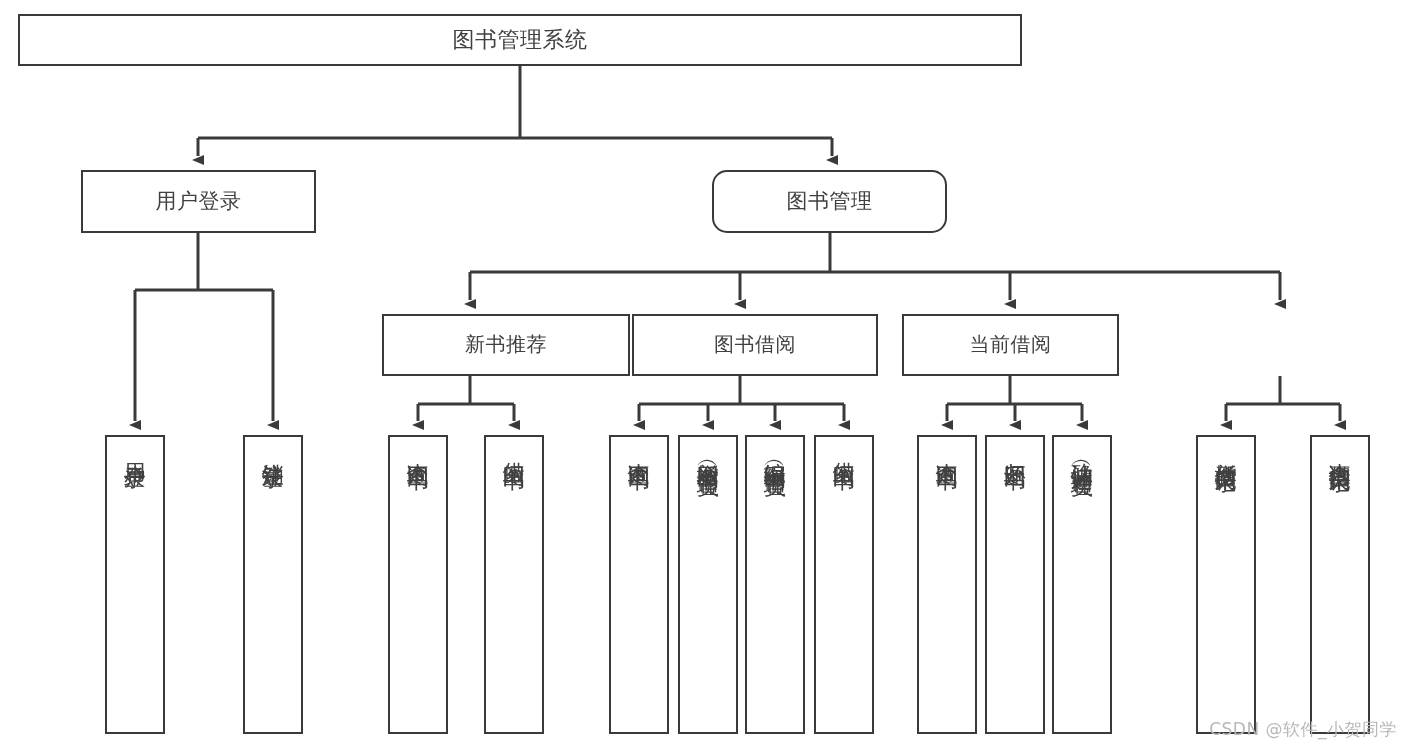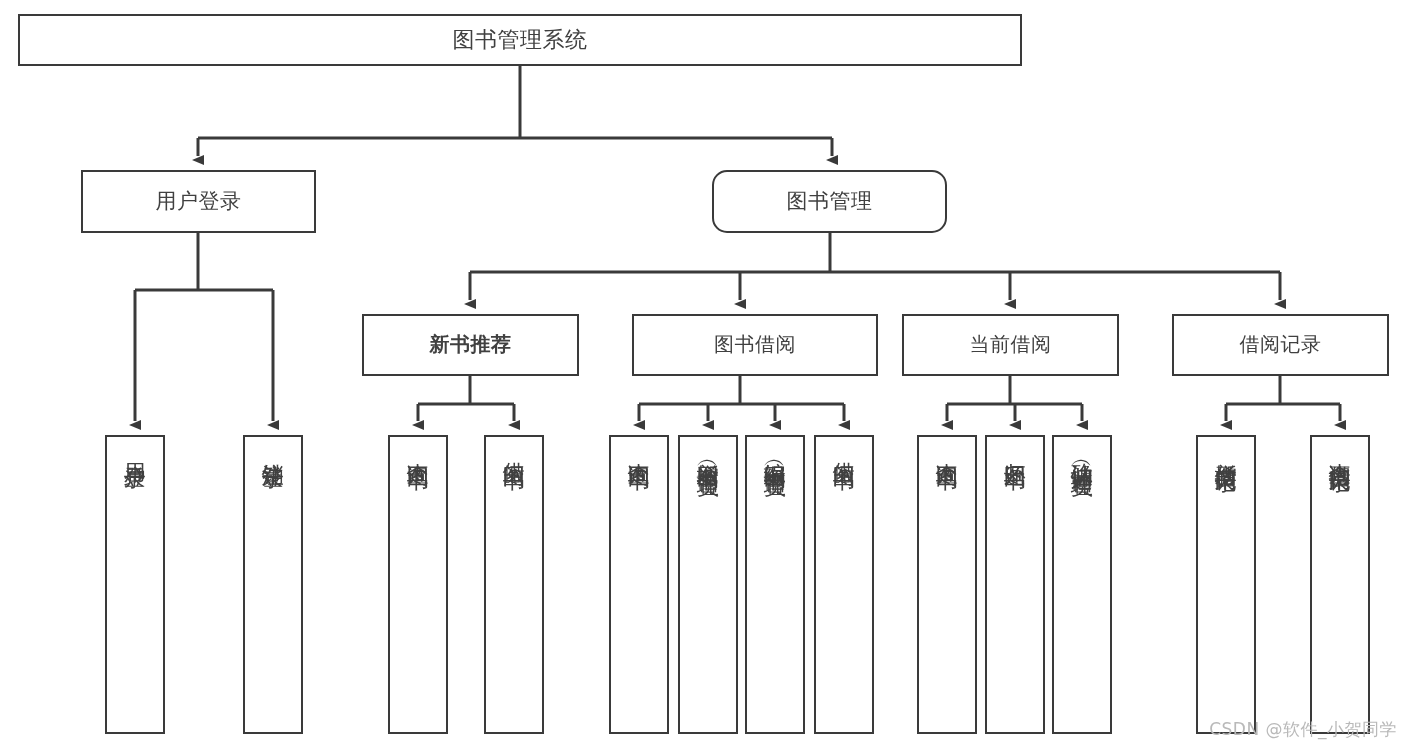--- a/index.html
+++ b/index.html
@@ -126,31 +126,28 @@
     <span class="label">图书管理系统</span>
   </div>
 
   <div class="node node-l2" style="left:81px; top:170px; width:235px; height:63px;">
     <span class="label">用户登录</span>
   </div>
   <div class="node node-l2" style="left:712px; top:170px; width:235px; height:63px;border-radius:15px;">
     <span class="label">图书管理</span>
   </div>
 
-  <div class="node node-l3" style="left:362px; top:314px; width:217px; height:62px;font-weight:bold;">
+  <div class="node node-l3" style="left:382px; top:314px; width:248px; height:62px;">
     <span class="label">新书推荐</span>
   </div>
   <div class="node node-l3" style="left:632px; top:314px; width:246px; height:62px;">
     <span class="label">图书借阅</span>
   </div>
   <div class="node node-l3" style="left:902px; top:314px; width:217px; height:62px;font-family:Liberation Serif, serif;">
     <span class="label">当前借阅</span>
-  </div>
-  <div class="node node-l3" style="left:1172px; top:314px; width:217px; height:62px;">
-    <span class="label">借阅记录</span>
   </div>
 
   <div class="node node-leaf" style="left:105px; top:435px; width:60px; height:299px;">
     <span class="label">用户登录</span>
   </div>
   <div class="node node-leaf" style="left:243px; top:435px; width:60px; height:299px;">
     <span class="label">注销登录</span>
   </div>
   <div class="node node-leaf" style="left:388px; top:435px; width:60px; height:299px;">
     <span class="label">查询图书</span>

